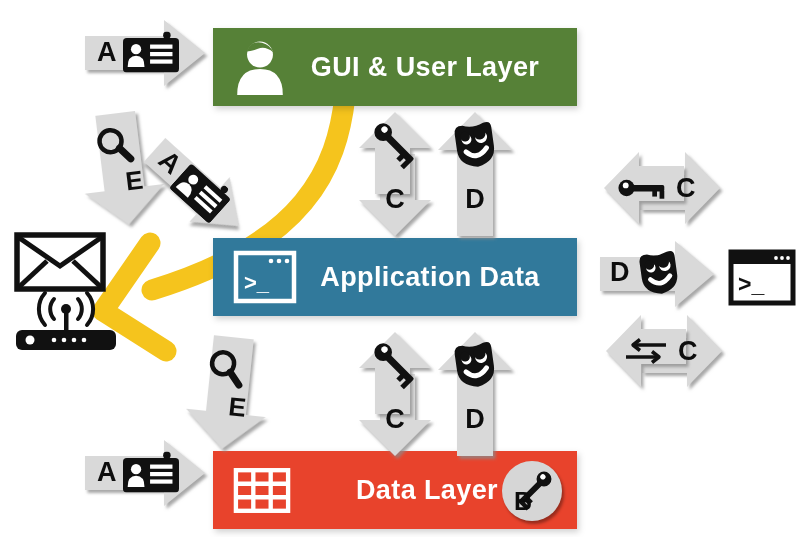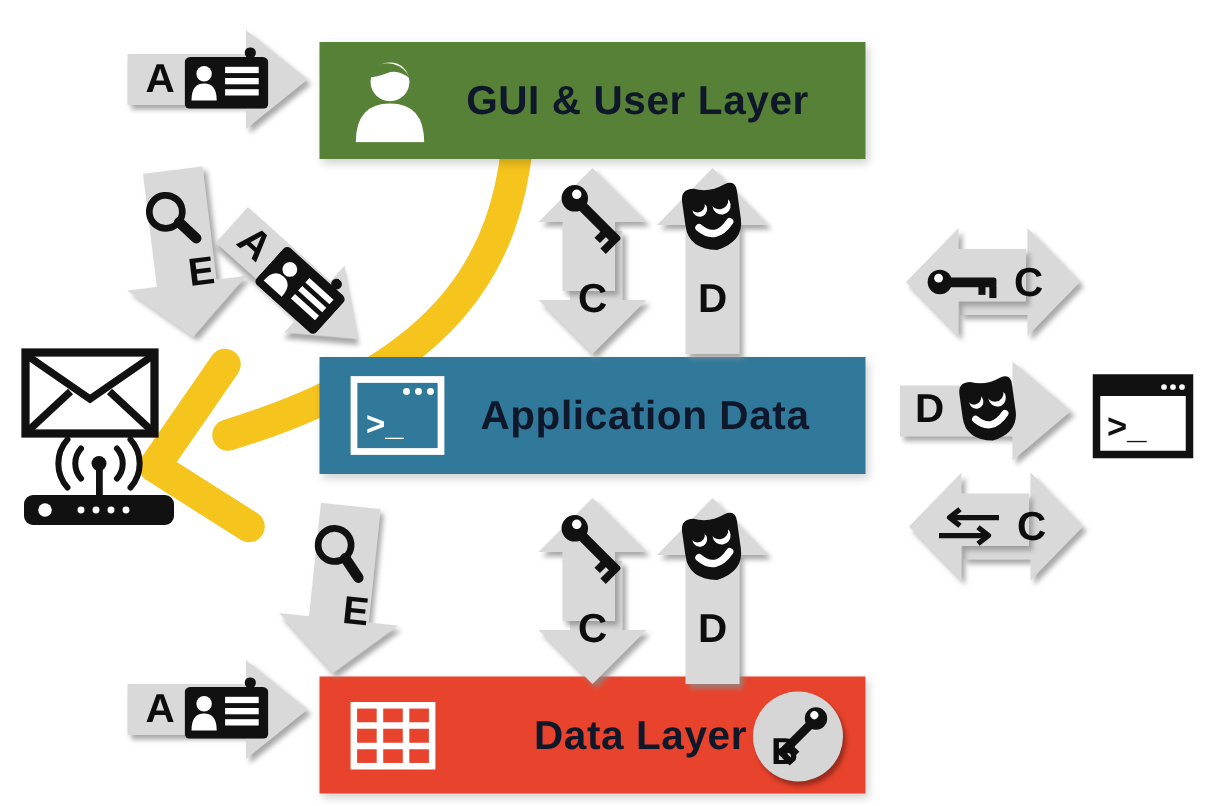--- a/index.html
+++ b/index.html
@@ -1,21 +1,21 @@
 <!DOCTYPE html>
 <html><head>
 <meta charset="utf-8">
 <style>
   html,body{margin:0;padding:0;background:#fff;}
   #canvas{position:relative;width:812px;height:537px;background:#fff;overflow:hidden;
           font-family:"Liberation Sans",sans-serif;}
   .banner{position:absolute;left:213px;width:364px;height:78px;display:flex;align-items:center;
           filter:drop-shadow(2px 3px 3px rgba(0,0,0,0.18));}
   .banner .bicon{margin-left:20px;flex:0 0 auto;}
-  .banner .blabel{flex:1;text-align:center;color:#0f172a;font-weight:bold;font-size:27px;
+  .banner .blabel{flex:1;text-align:center;color:#ffffff;font-weight:bold;font-size:27px;
           letter-spacing:.4px;padding-right:14px;white-space:nowrap;}
   #banner-gui{top:28px;background:#568137;}
   #banner-app{top:238px;background:#31799B;}
   #banner-data{top:451px;background:#E8432C;}
   .arrow{position:absolute;}
   .shape{position:absolute;left:0;top:0;overflow:visible;}
   .letter{position:absolute;color:#0d0d0d;font-weight:bold;font-size:27px;line-height:1;}
   .letter.center{left:0;right:0;text-align:center;}
   .icon{position:absolute;}
   .key-diag{transform:rotate(45deg);}

